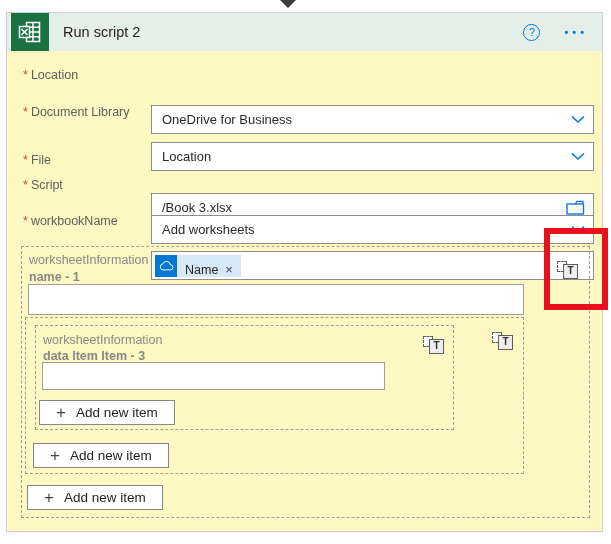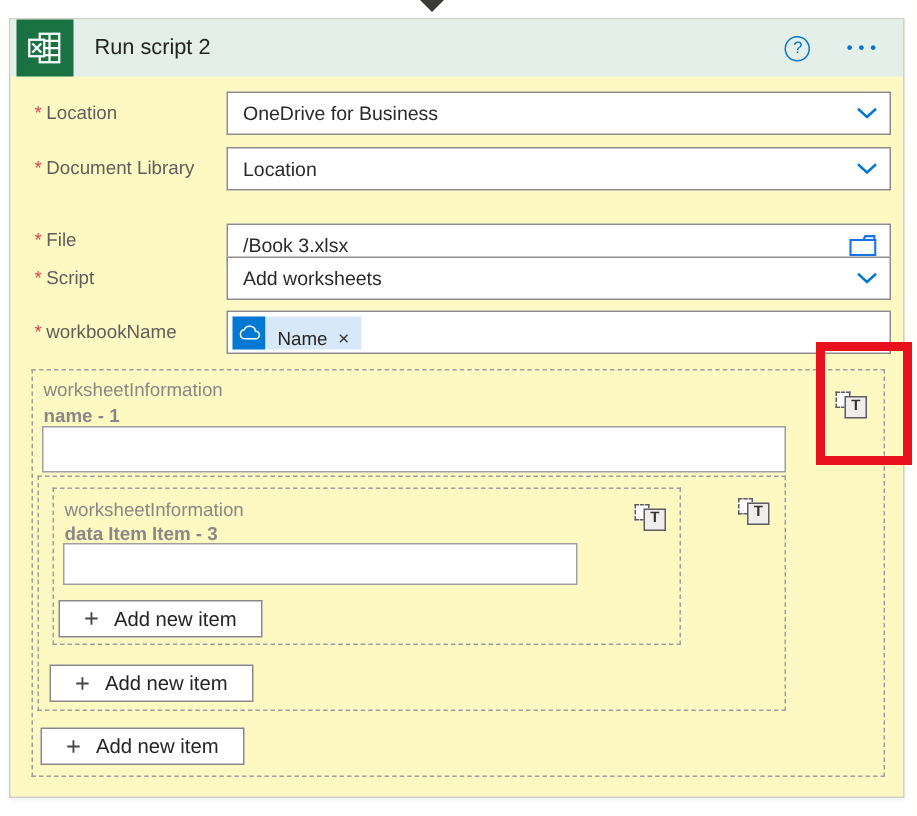--- a/index.html
+++ b/index.html
@@ -22,21 +22,21 @@
   .help-circle { width:17px; height:17px; border:1.5px solid #0078d4; border-radius:50%;
     color:#0078d4; font-size:11px; line-height:14px; text-align:center;
     margin-right:24px; cursor:pointer; }
   .menu-dots { color:#0078d4; font-size:11px; letter-spacing:4px; font-weight:bold;
     margin-right:14px; cursor:pointer; }
 
   .flabel { position:absolute; left:16px; font-size:12.5px; color:#605e5c; }
   .req { color:#d9414d; margin-right:3px; }
   .finput { position:absolute; left:144px; width:443px; height:29px;
     border:1px solid #8f8d8b; background:#fff; display:flex; align-items:center;
-    padding:0 8px 0 10px; font-size:13px; color:#2b2a29; }
+    padding:0 8px 0 10px; font-size:13px; color:#2b2a29;margin-top:44px; }
   .fvalue { flex:1 1 auto; white-space:nowrap; overflow:hidden; }
   .chev, .folder { display:flex; align-items:center; cursor:pointer; }
 
   .token { display:flex; align-items:center; height:22px; cursor:pointer; }
   .token-ico { width:22px; height:22px; background:#0078d4; display:flex;
     align-items:center; justify-content:center; }
   .token-body { height:22px; background:#d7e9f9; display:flex; align-items:flex-end;
     padding:0 8px; font-size:12.5px; color:#252423; }
   .token-x { margin-left:7px; color:#3b3a39; font-size:13px; cursor:pointer; }
 

